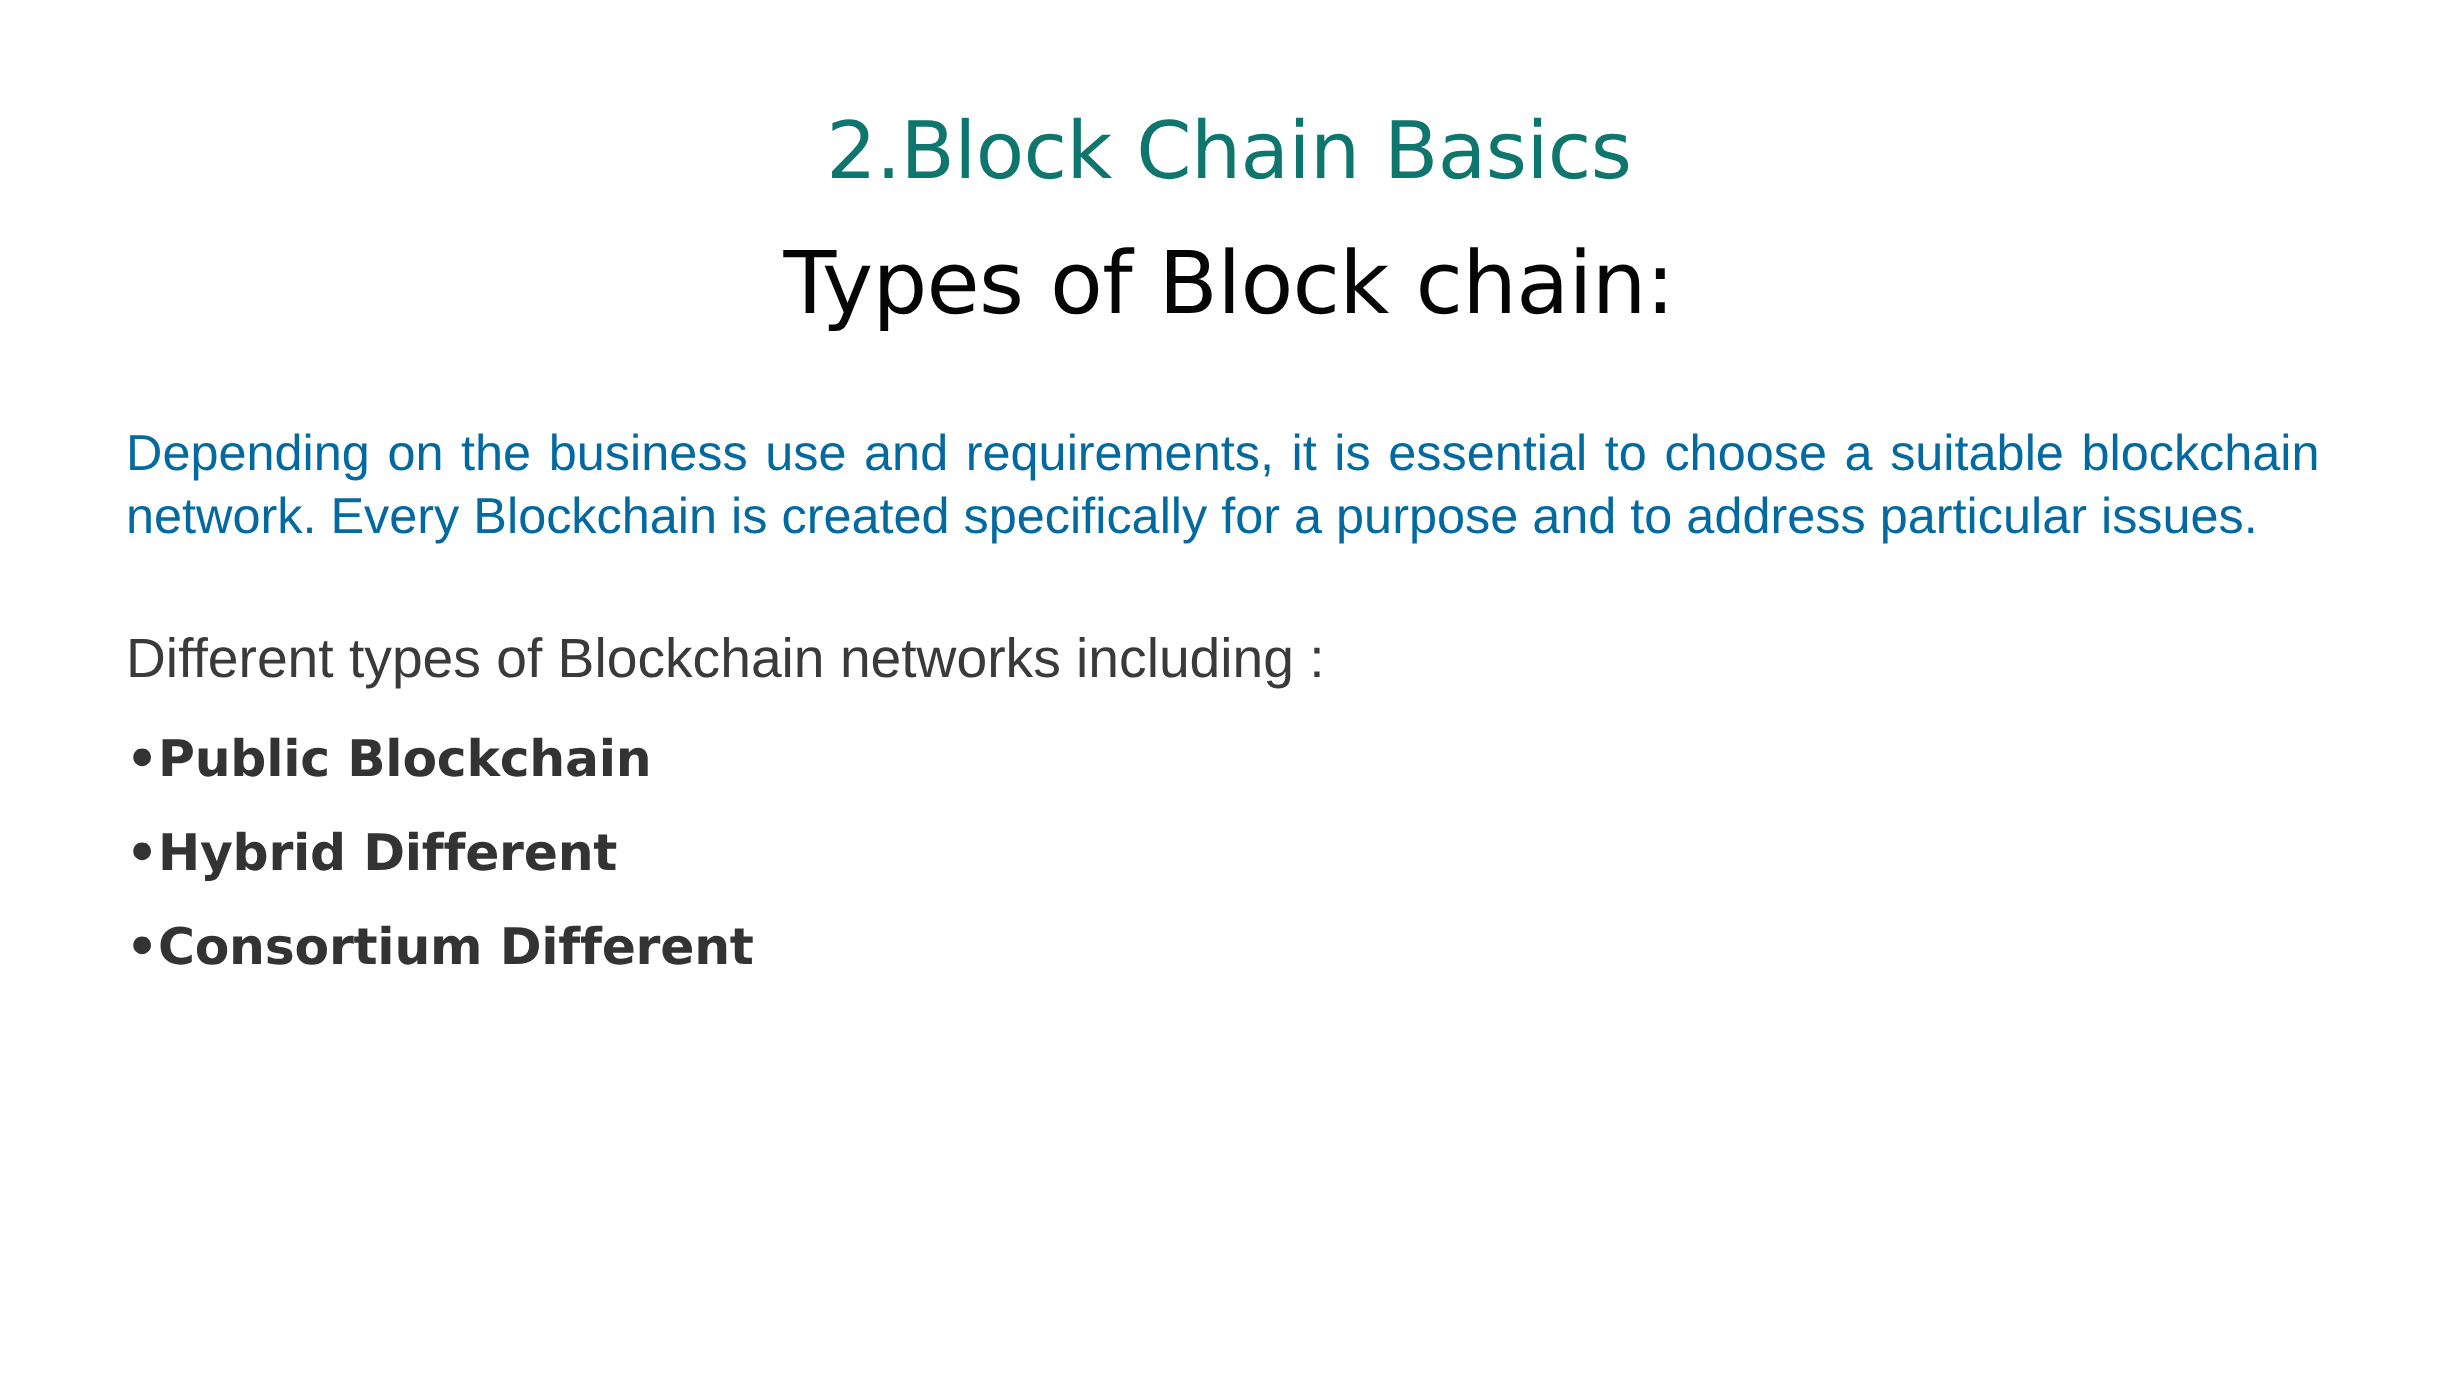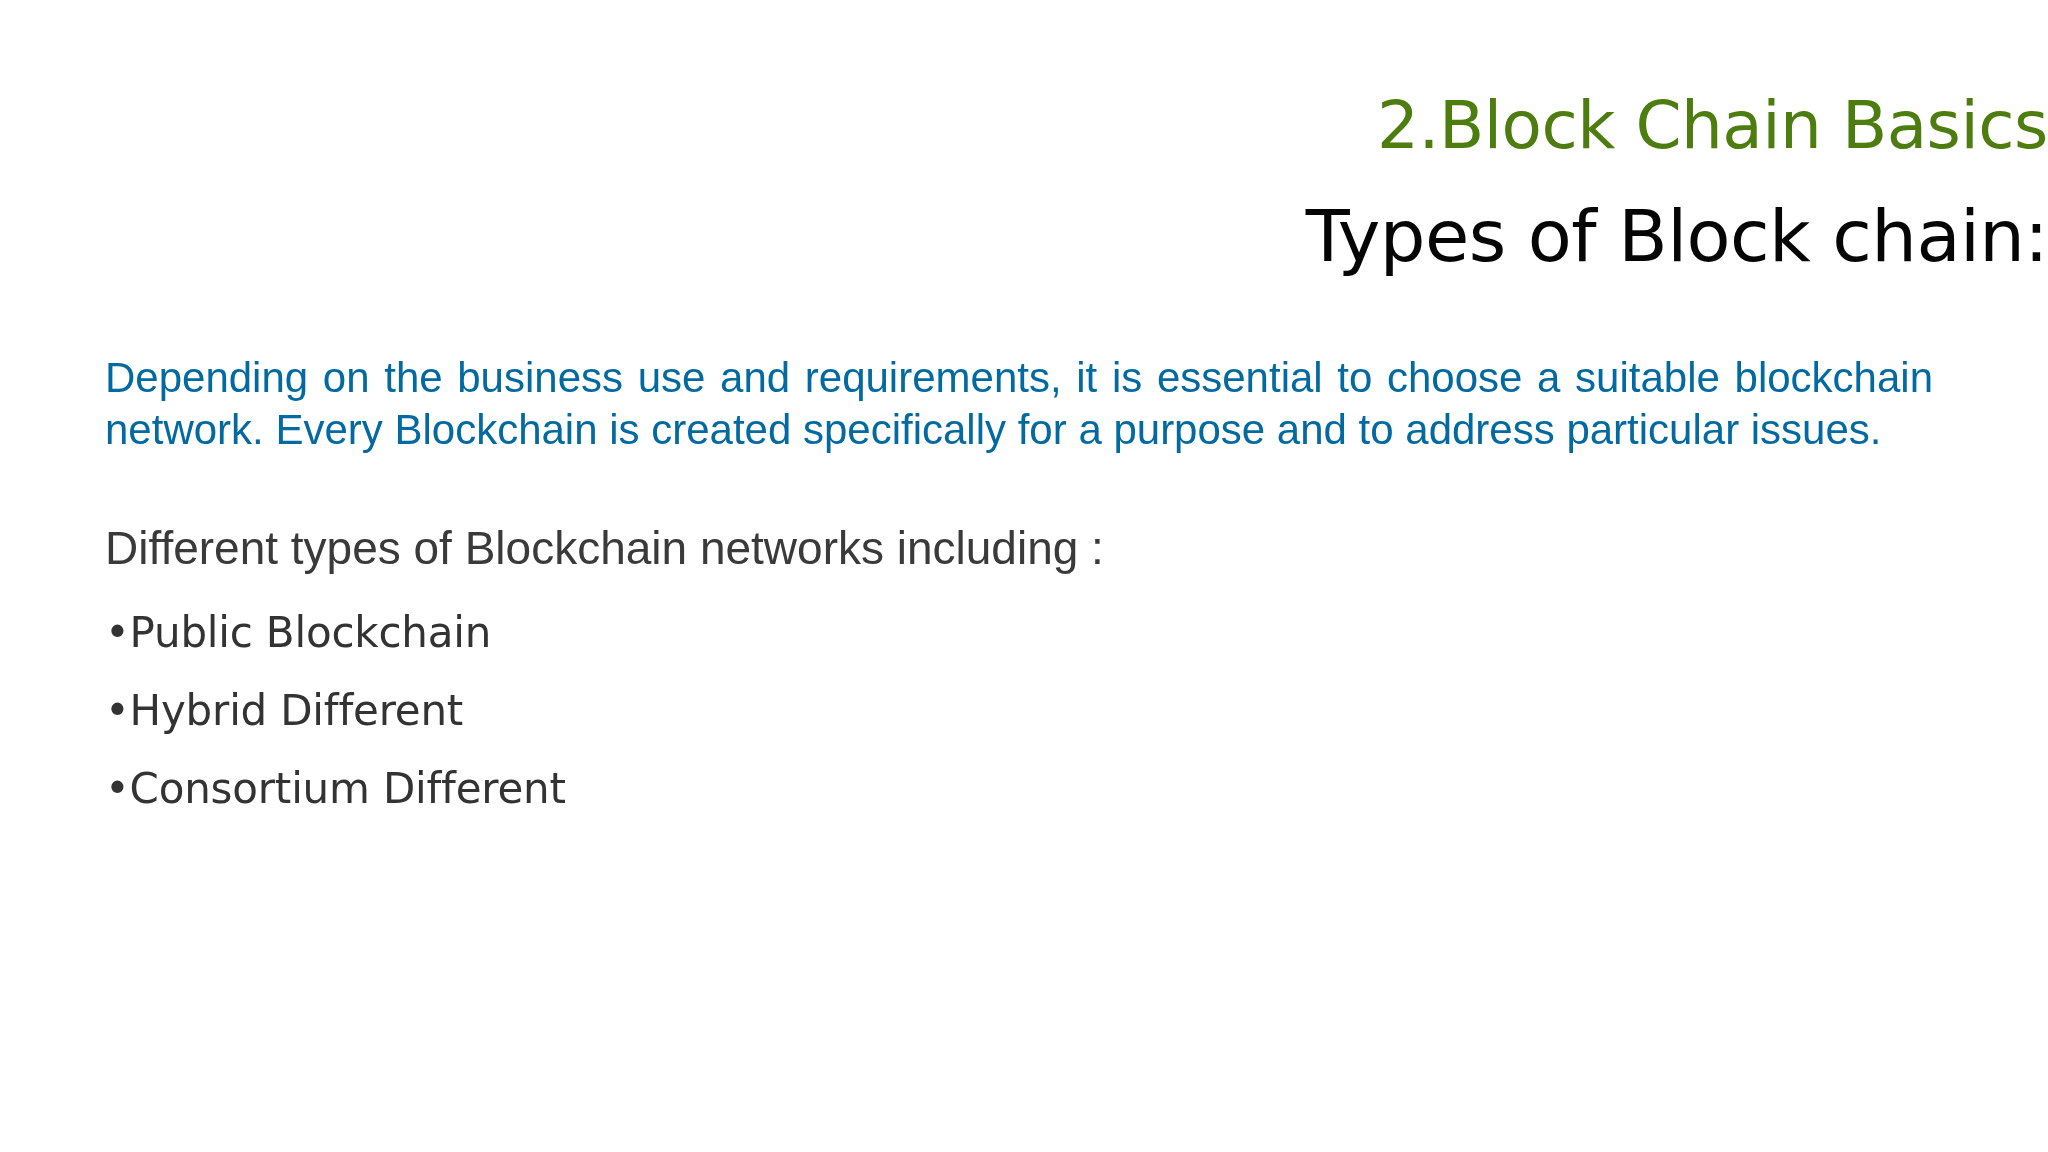--- a/index.html
+++ b/index.html
@@ -31,35 +31,33 @@
     width: 2048px;
     text-align: center;
   }
 
   .title-line-1 {
     font-family: "DejaVu Sans", sans-serif;
     font-weight: 400;
     font-size: 66px;
     line-height: 1.02;
     letter-spacing: -0.5px;
-    color: #4d7c0f;
+    color: #0f766e;
     white-space: nowrap;
-    text-align: right;
   }
 
   .title-line-2 {
     font-family: "DejaVu Sans", sans-serif;
     font-weight: 400;
     font-size: 72px;
     line-height: 1.05;
     letter-spacing: -0.6px;
     color: #050505;
     margin-top: 40px;
     white-space: nowrap;
-    text-align: right;
   }
 
   
   .body-block {
     position: absolute;
     left: 105px;
     top: 352px;
     width: 1828px;
   }
 
@@ -92,20 +90,21 @@
     padding: 0;
   }
 
   .bullet-item {
     font-family: "DejaVu Sans", sans-serif;
     font-size: 42px;
     line-height: 78px;
     color: #333333;
     white-space: nowrap;
     letter-spacing: -0.2px;
+    font-weight: bold;
   }
 
   .bullet-mark {
     display: inline;
     font-family: "DejaVu Sans", sans-serif;
     font-size: 42px;
     color: #333333;
   }
 
   .bullet-label {

